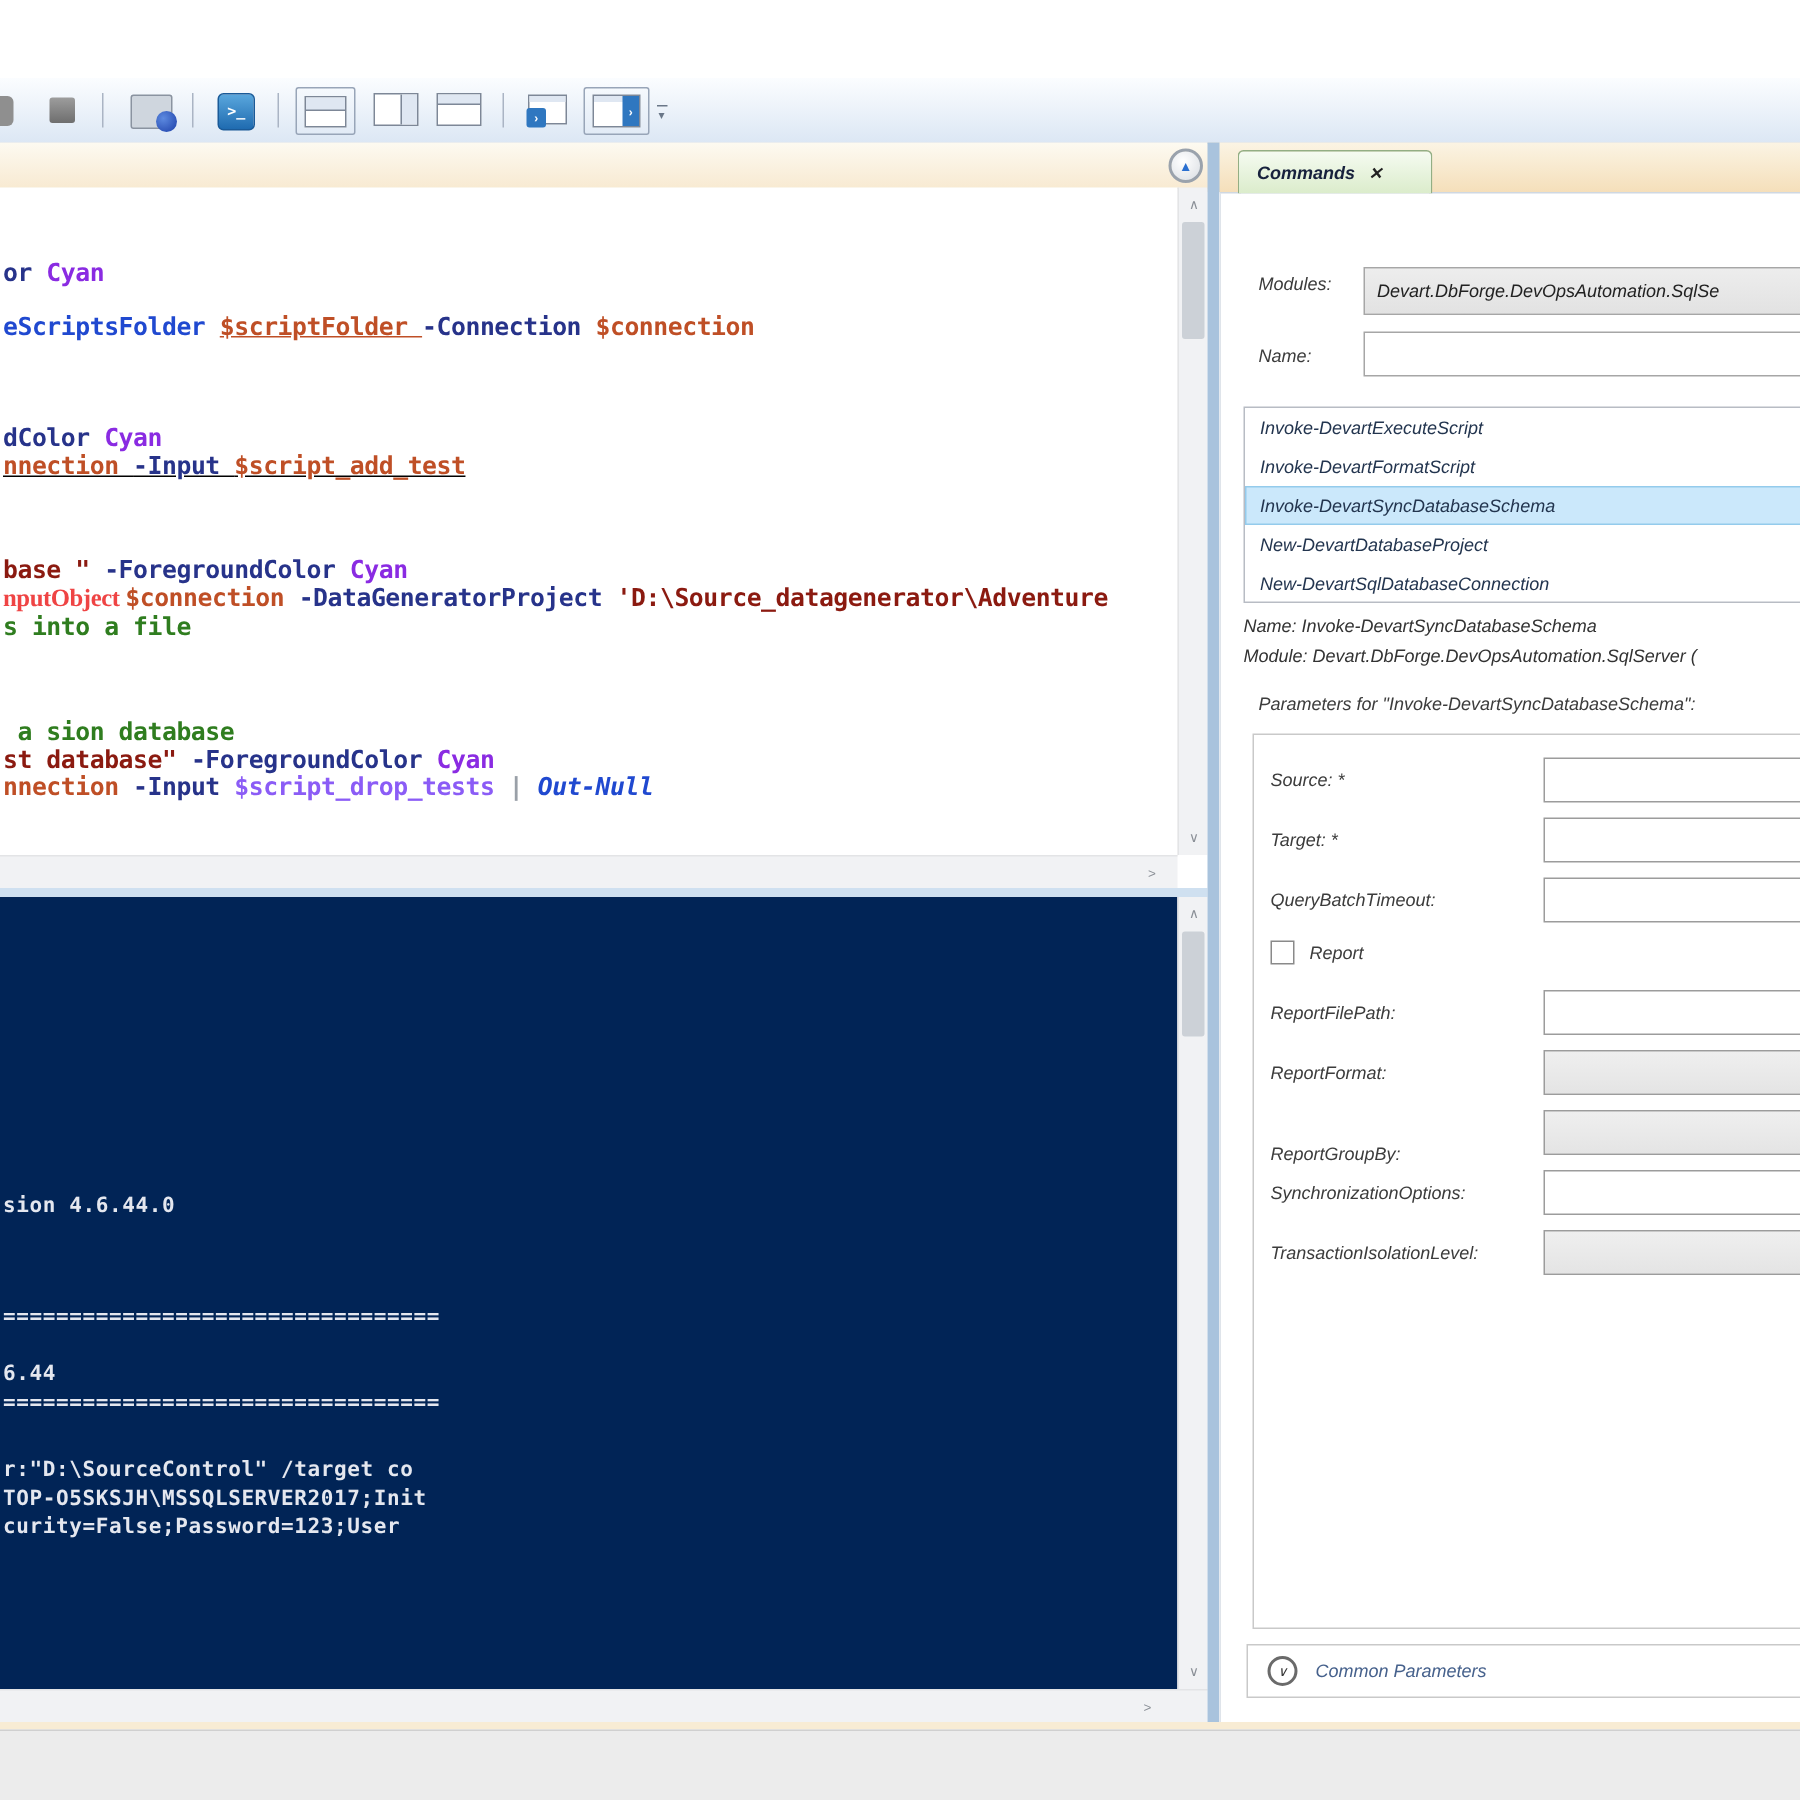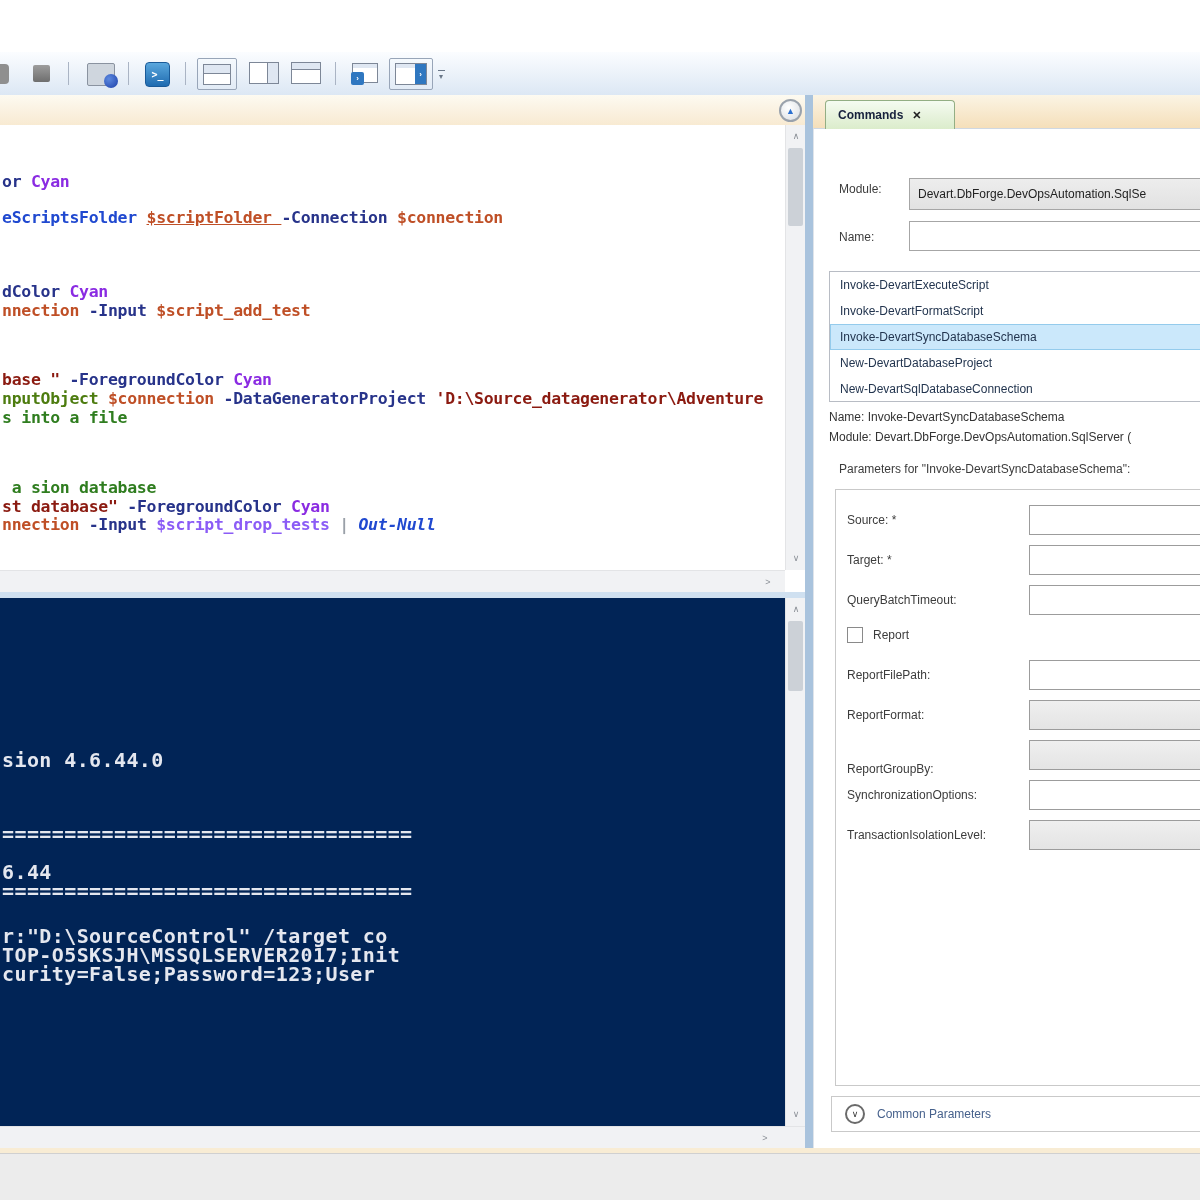--- a/index.html
+++ b/index.html
@@ -51,26 +51,26 @@
   .hscroll{height:22px;border-top:1px solid #e3e4e6;box-sizing:border-box;}
   .sarrow{position:absolute;color:#8a8f96;font-size:9px;display:flex;align-items:center;
     justify-content:center;width:20px;height:18px;cursor:pointer;}
   .sthumb{position:absolute;background:#ccd1d7;border-radius:2px;cursor:pointer;}
 
   .splitter{position:absolute;left:0;top:592px;width:805px;height:6px;background:#cfe0f0;}
 
   
   .console{position:absolute;left:0;top:598px;width:785px;height:528px;background:#012456;overflow:hidden;}
   .console-line{position:absolute;left:2px;white-space:pre;color:#e4e7ef;
-    font-family:"DejaVu Sans Mono",monospace;font-size:20px;font-weight:700;letter-spacing:.4px;}
+    font-family:"DejaVu Sans Mono",monospace;font-size:14px;font-weight:700;letter-spacing:.4px;margin-top:48px;}
 
   .vsep{position:absolute;left:805px;top:95px;width:8px;height:1053px;background:#a9c3dd;}
 
   
-  .panel{position:absolute;left:813px;top:95px;width:387px;height:1053px;}
+  .panel{position:absolute;left:813px;top:95px;width:387px;height:1053px;font-style:italic;}
   .panel-white{position:absolute;left:0;top:33px;width:387px;height:1020px;background:#fff;
     border-top:1px solid #cfd8e2;border-left:1px solid #dfe4ea;box-sizing:border-box;}
   .cmd-tab{position:absolute;left:12px;top:5px;width:130px;height:29px;z-index:3;
     background:linear-gradient(#f5fbf1,#dbeccb);border:1px solid #93ae84;border-bottom:none;
     border-radius:4px 4px 0 0;display:flex;align-items:center;padding-left:12px;box-sizing:border-box;
     font-size:12px;font-weight:bold;color:#17213c;cursor:pointer;}
   .cmd-tab .close{margin-left:9px;font-size:11px;color:#222;cursor:pointer;}
   .plabel{position:absolute;font-size:12px;color:#3c3c3c;white-space:nowrap;}
   .pinput{position:absolute;background:#fff;border:1px solid #a6a6a6;box-sizing:border-box;}
   .pselect{position:absolute;background:linear-gradient(#ededed,#e2e2e2);border:1px solid #a6a6a6;
@@ -158,23 +158,23 @@
   <div class="ts-right"></div>
   <div class="circle-btn">
     <span>▲</span>
   </div>
 
   <div class="editor">
     <div id="editor-lines">
         <div class="code-line" style="top: 47px;"><span style="color: rgb(39, 51, 138);">or </span><span style="color: rgb(138, 43, 226);">Cyan</span></div>
         <div class="code-line" style="top: 83px;"><span style="color: rgb(32, 73, 208);">eScriptsFolder </span><span style="color: rgb(191, 79, 38); text-decoration: underline;">$scriptFolder </span><span style="color: rgb(39, 51, 138);">-Connection </span><span style="color: rgb(191, 79, 38);">$connection</span></div>
         <div class="code-line" style="top: 157px;"><span style="color: rgb(39, 51, 138);">dColor </span><span style="color: rgb(138, 43, 226);">Cyan</span></div>
-        <div class="code-line" style="top: 176px;"><span style="color: rgb(191, 79, 38);">nnection </span><span style="color: rgb(39, 51, 138);">-Input </span><span style="color: rgb(191, 79, 38);">$script_add_test</span></div>
+        <div class="code-line" style="top: 176px; text-decoration: underline;"><span style="color: rgb(191, 79, 38);">nnection </span><span style="color: rgb(39, 51, 138);">-Input </span><span style="color: rgb(191, 79, 38);">$script_add_test</span></div>
         <div class="code-line" style="top: 245px;"><span style="color: rgb(139, 26, 16);">base " </span><span style="color: rgb(39, 51, 138);">-ForegroundColor </span><span style="color: rgb(138, 43, 226);">Cyan</span></div>
-        <div class="code-line" style="top: 264px;"><span style="color: #4d7c0f;">nputObject </span><span style="color: rgb(191, 79, 38);">$connection </span><span style="color: rgb(39, 51, 138);">-DataGeneratorProject </span><span style="color: rgb(139, 26, 16);">'D:\Source_datagenerator\Adventure</span></div>
+        <div class="code-line" style="top: 264px;"><span style="color: #ef4444; font-family: Liberation Serif, serif;">nputObject </span><span style="color: rgb(191, 79, 38);">$connection </span><span style="color: rgb(39, 51, 138);">-DataGeneratorProject </span><span style="color: rgb(139, 26, 16);">'D:\Source_datagenerator\Adventure</span></div>
         <div class="code-line" style="top: 283px;"><span style="color: rgb(47, 125, 31);">s into a file</span></div>
         <div class="code-line" style="top: 353px;"><span style="color: rgb(47, 125, 31);"> a sion database</span></div>
         <div class="code-line" style="top: 372px;"><span style="color: rgb(139, 26, 16);">st database" </span><span style="color: rgb(39, 51, 138);">-ForegroundColor </span><span style="color: rgb(138, 43, 226);">Cyan</span></div>
         <div class="code-line" style="top: 390px;"><span style="color: rgb(191, 79, 38);">nnection </span><span style="color: rgb(39, 51, 138);">-Input </span><span style="color: #8b5cf6;">$script_drop_tests </span><span style="color: rgb(154, 160, 168);">| </span><span style="color: rgb(32, 73, 208); font-style: italic;">Out-Null</span></div>
       </div>
   </div>
 
   <div class="vscroll" style="left:785px;top:125px;height:445px">
     <div class="sarrow" style="top:2px">∧</div>
     <div class="sthumb" style="left:2px;top:23px;width:15px;height:78px"></div>
@@ -210,21 +210,21 @@
   </div>
 
   <div class="vsep"></div>
 
   <div class="panel">
     <div class="cmd-tab">
       <span>Commands</span>
       <span class="close">✕</span>
     </div>
     <div class="panel-white">
-      <div class="plabel" style="left:25px;top:53px">Module:</div>
+      <div class="plabel" style="left:25px;top:53px">Modules:</div>
       <div class="pselect" style="left:95px;top:49px;width:300px;height:32px">
         <span>Devart.DbForge.DevOpsAutomation.SqlSe</span>
       </div>
       <div class="plabel" style="left:25px;top:101px">Name:</div>
       <div class="pinput" style="left:95px;top:92px;width:300px;height:30px">
         <span></span>
       </div>
 
       <div class="listbox" id="cmd-list">
           <div class="cmd-item">Invoke-DevartExecuteScript</div>

